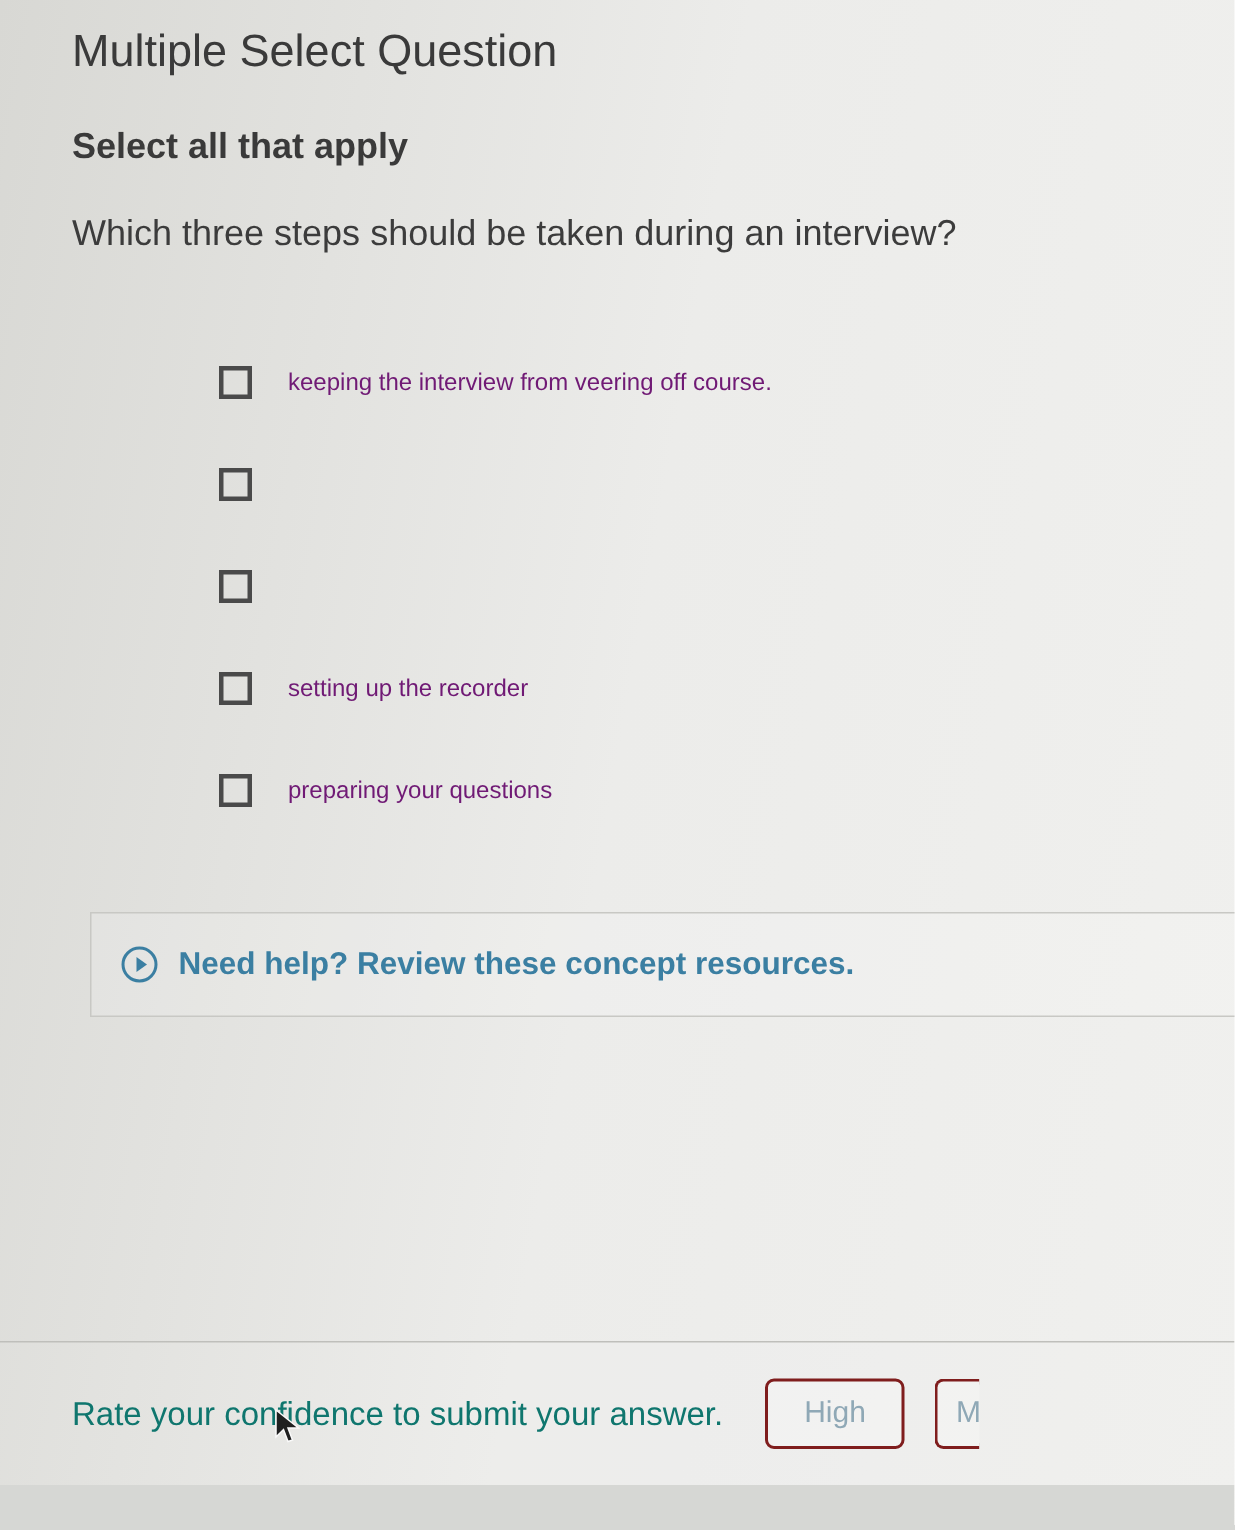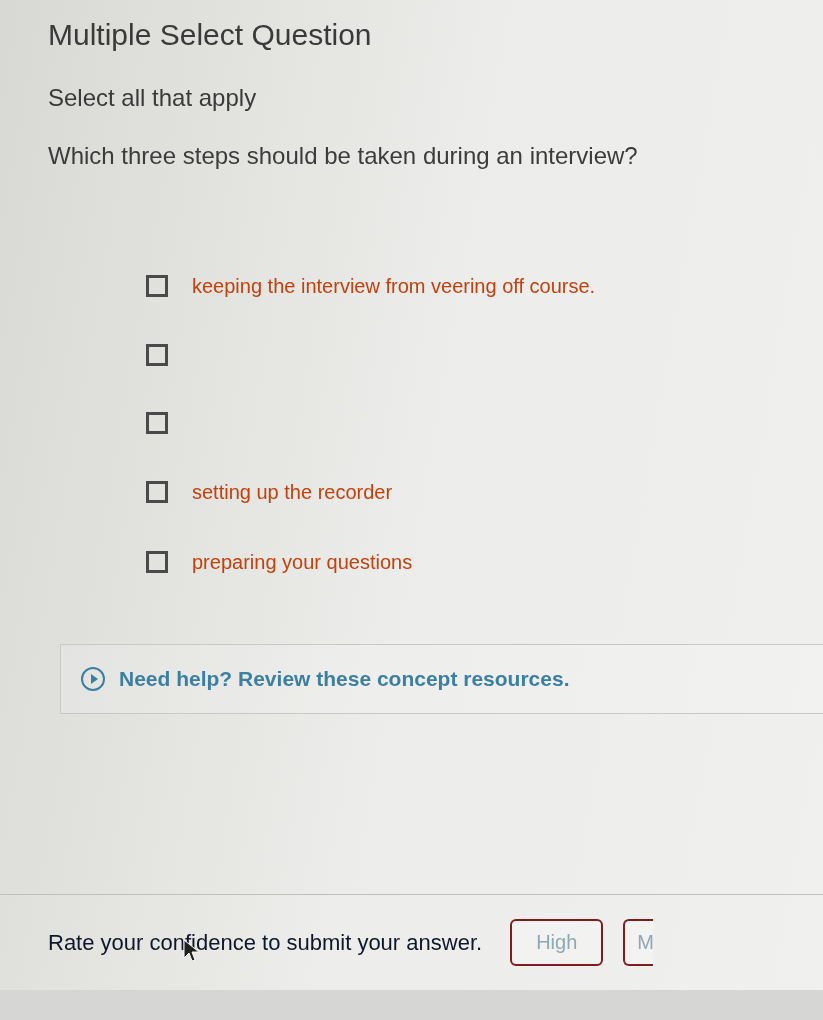--- a/index.html
+++ b/index.html
@@ -14,50 +14,50 @@
     position: relative;
   }
   .title {
     font-size: 30px;
     font-weight: 400;
     color: #3a3a3a;
     margin-bottom: 32px;
   }
   .instruction {
     font-size: 24px;
-    font-weight: 400;
+    font-weight: 700;
     color: #3a3a3a;
     margin-bottom: 28px;
   }
   .prompt {
     font-size: 24px;
     font-weight: 400;
     color: #3c3c3c;
-    margin-bottom: 102px;
+    margin-bottom: 72px;
     line-height: 1.35;
   }
   .options {
     padding-left: 98px;
   }
   .option {
     display: flex;
     align-items: center;
     gap: 24px;
     margin-bottom: 46px;
   }
   .checkbox {
     width: 22px;
     height: 22px;
     border: 3px solid #4a4a4a;
     background: transparent;
     flex-shrink: 0;
   }
   .option-label {
-    font-size: 20px;
-    color: #c2410c;
+    font-size: 16px;
+    color: #701a75;
     line-height: 1.2;
   }
   .help-box {
     margin-top: 70px;
     margin-left: 12px;
     border: 1px solid #c8c8c4;
     background: rgba(255,255,255,0.15);
     padding: 22px 20px;
     display: flex;
     align-items: center;
@@ -94,21 +94,21 @@
     bottom: 30px;
     border-top: 1px solid #bfbfbb;
     padding: 24px 0 24px 48px;
     display: flex;
     align-items: center;
     gap: 20px;
     background: rgba(255,255,255,0.05);
   }
   .footer-text {
     font-size: 22px;
-    color: #0f172a;
+    color: #0f766e;
     margin-right: 8px;
   }
   .rate-btn {
     border: 2px solid #7f1d1d;
     border-radius: 6px;
     padding: 10px 24px;
     font-size: 20px;
     color: #8fa8b6;
     background: rgba(255,255,255,0.25);
     font-weight: 500;

